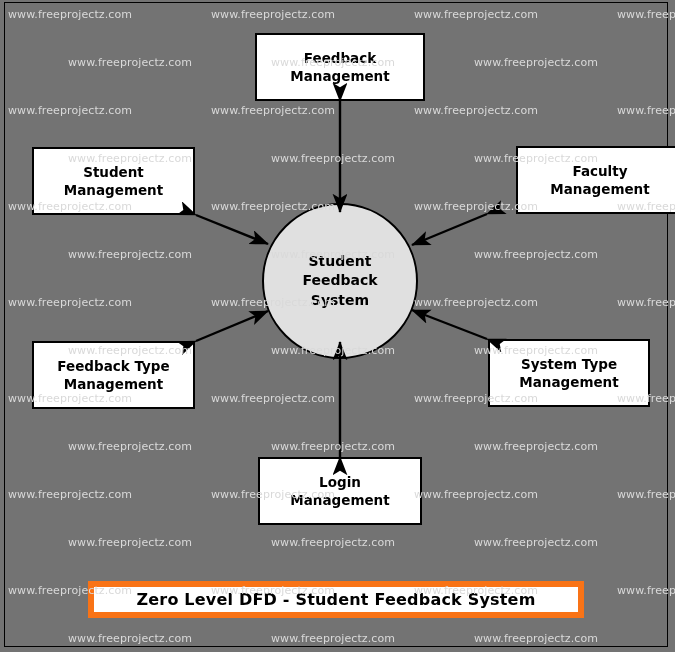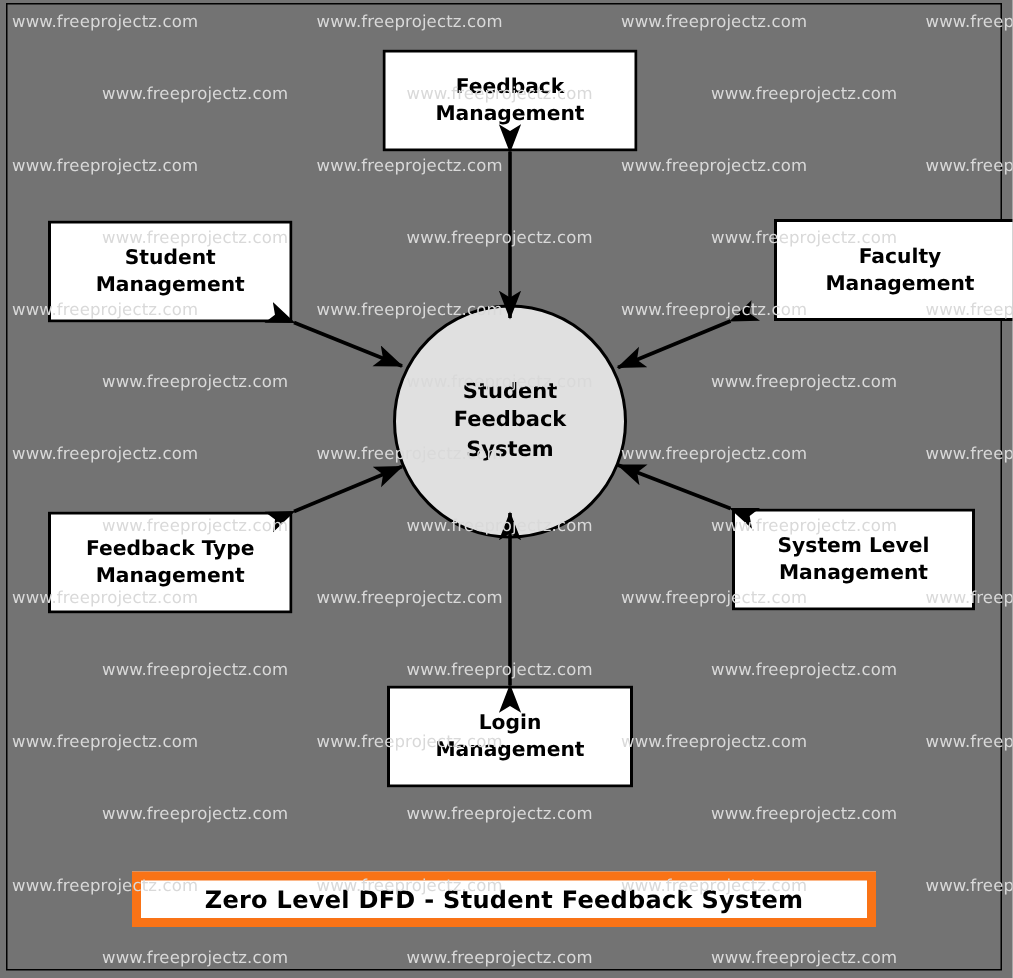--- a/index.html
+++ b/index.html
@@ -208,21 +208,21 @@
       <span class="node-label">Faculty
 Management</span>
     </div>
 
     <div class="node" style="left:32px; top:341px; width:163px; height:68px;text-align:center;">
       <span class="node-label">Feedback Type
 Management</span>
     </div>
 
     <div class="node" style="left:488px; top:339px; width:162px; height:68px;">
-      <span class="node-label">System Level
+      <span class="node-label">System Type
 Management</span>
     </div>
 
     <div class="node" style="left:258px; top:457px; width:164px; height:68px;align-items:center;">
       <span class="node-label">Login
 Management</span>
     </div>
 
     <div class="process" style="left:262px; top:203px; width:156px; height:156px;">
       <span class="process-label">Student

